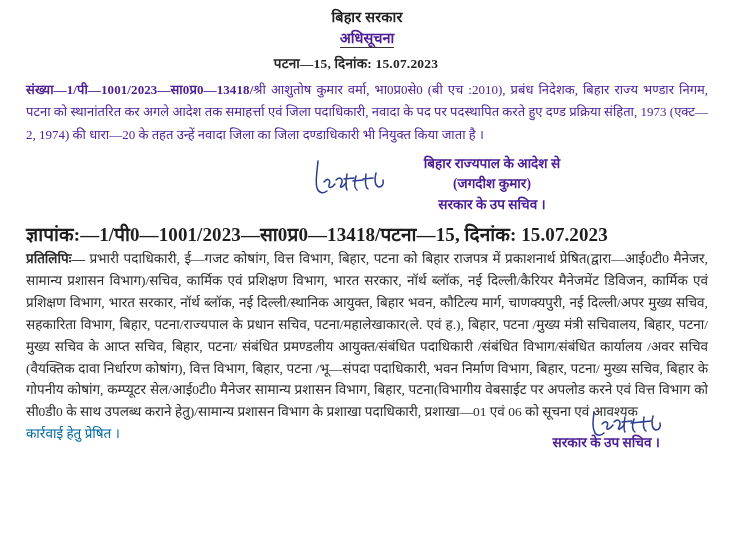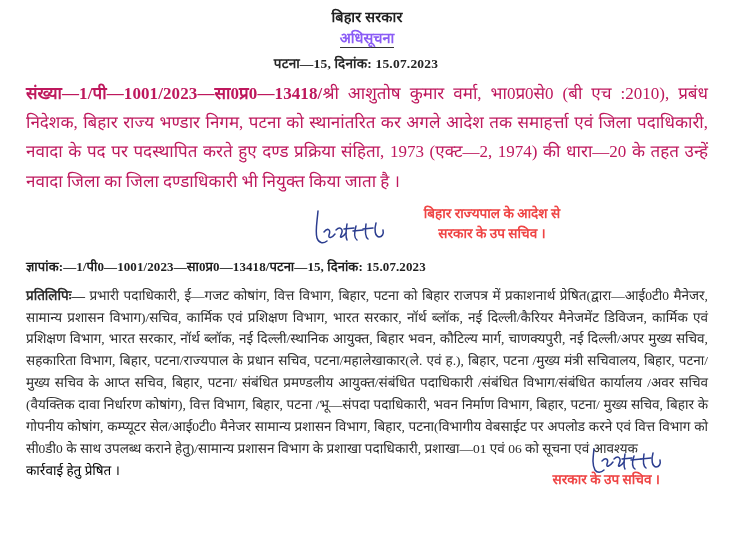--- a/index.html
+++ b/index.html
@@ -35,46 +35,46 @@
     font-size: 14.5px;
     font-weight: 700;
     letter-spacing: 0.2px;
     color: #1f1f1f;
     margin: 0;
   }
   .hdr-line.sub { font-size: 14.5px; }
   .hdr-title {
     font-size: 14.5px;
     font-weight: 700;
-    color: #8b5cf6;
+    color: #4c1d95;
     display: inline-block;
     border-bottom: 1.4px solid #333;
     padding-bottom: 0px;
     margin-top: 2px;
     line-height: 1.25;
   }
 
   .dateline {
     text-align: center;
     font-size: 13.5px;
     font-weight: 700;
     color: #262626;
     margin-top: 6px;
     padding-right: 22px;
     letter-spacing: 0.2px;
   }
 
   
   .body-block {
     margin-top: 7px;
-    font-size: 17px;
+    font-size: 13px;
     line-height: 1.72;
     text-align: justify;
     text-justify: inter-word;
-    color: #be185d;
+    color: #4c1d95;
   }
   .para {
     margin: 0 0 2px 0;
     text-align: justify;
     text-justify: inter-word;
   }
   .para.indent-first { text-indent: 0; }
   .para-num-row {
     margin-top: 5px;
     text-align: justify;
@@ -91,56 +91,56 @@
   
   .sign-block {
     position: relative;
     text-align: center;
     margin-top: 8px;
     padding-left: 250px;
   }
   .sign-line {
     font-size: 13.6px;
     font-weight: 700;
-    color: #ef4444;
+    color: #4c1d95;
     line-height: 1.5;
     white-space: nowrap;
   }
   .sign-scribble {
     position: absolute;
     pointer-events: none;
     color: #2b3d8f;
   }
   .sign-scribble svg { display: block; overflow: visible; }
 
   
   .memo-no {
-    margin-top: 12px;
-    font-size: 13px;
+    margin-top: 6px;
+    font-size: 19px;
     font-weight: 700;
     color: #1f1f1f;
     letter-spacing: 0.1px;
   }
   .copy-block {
-    margin-top: 10px;
+    margin-top: 1px;
     font-size: 13.5px;
     line-height: 1.62;
     text-align: justify;
     text-justify: inter-word;
     color: #2c2c2c;
   }
   .copy-label { font-weight: 700; }
   .tail-row {
     display: flex;
     align-items: flex-start;
     justify-content: space-between;
   }
   .tail-left {
     font-size: 13.5px;
-    color: #000000;
+    color: #0369a1;
     line-height: 1.62;
     padding-top: 0px;
   }
   .tail-right {
     position: relative;
     text-align: center;
     padding-right: 48px;
     padding-top: 10px;
   }
 </style>
@@ -173,20 +173,21 @@
         <path d="M63 14 C62 20, 61 26, 63 30"></path>
         <path d="M60 19 L70 18"></path>
         <path d="M72 16 C70 23, 70 28, 73 30"></path>
         <path d="M69 21 L79 20"></path>
         <path d="M82 14 C81 21, 81 27, 84 29"></path>
         <path d="M79 19 L89 18"></path>
         <path d="M92 13 C90 20, 91 26, 95 27 C98 27, 100 24, 99 20"></path>
       </svg>
     </div>
 
+    <div class="sign-line">(जगदीश कुमार)</div>
     <div class="sign-line">सरकार के उप सचिव  ।</div>
   </div>
 
   <div class="memo-no">ज्ञापांक:—1/पी0—1001/2023—सा0प्र0—13418/पटना—15, दिनांक: 15.07.2023</div>
 
   <div class="copy-block"><span class="copy-label">प्रतिलिपिः—</span><span> प्रभारी पदाधिकारी, ई—गजट कोषांग, वित्त विभाग, बिहार, पटना को बिहार राजपत्र में प्रकाशनार्थ प्रेषित(द्वारा—आई0टी0 मैनेजर, सामान्य प्रशासन विभाग)/सचिव, कार्मिक एवं प्रशिक्षण विभाग, भारत सरकार, नॉर्थ ब्लॉक, नई दिल्ली/कैरियर मैनेजमेंट डिविजन, कार्मिक एवं प्रशिक्षण विभाग, भारत सरकार, नॉर्थ ब्लॉक, नई दिल्ली/स्थानिक आयुक्त, बिहार भवन, कौटिल्य मार्ग, चाणक्यपुरी, नई दिल्ली/अपर मुख्य सचिव, सहकारिता विभाग, बिहार, पटना/राज्यपाल के प्रधान सचिव, पटना/महालेखाकार(ले. एवं ह.), बिहार, पटना /मुख्य मंत्री सचिवालय, बिहार, पटना/मुख्य सचिव के आप्त सचिव, बिहार, पटना/ संबंधित प्रमण्डलीय आयुक्त/संबंधित पदाधिकारी /संबंधित विभाग/संबंधित कार्यालय /अवर सचिव (वैयक्तिक दावा निर्धारण कोषांग), वित्त विभाग, बिहार, पटना /भू—संपदा पदाधिकारी, भवन निर्माण विभाग, बिहार, पटना/ मुख्य सचिव, बिहार के गोपनीय कोषांग, कम्प्यूटर सेल/आई0टी0 मैनेजर सामान्य प्रशासन विभाग, बिहार, पटना(विभागीय वेबसाईट पर अपलोड करने एवं वित्त विभाग को सी0डी0 के साथ उपलब्ध कराने हेतु)/सामान्य प्रशासन विभाग के प्रशाखा पदाधिकारी, प्रशाखा—01 एवं 06 को सूचना एवं आवश्यक</span></div>
 
   <div class="tail-row">
     <div class="tail-left">कार्रवाई हेतु प्रेषित ।</div>
 

